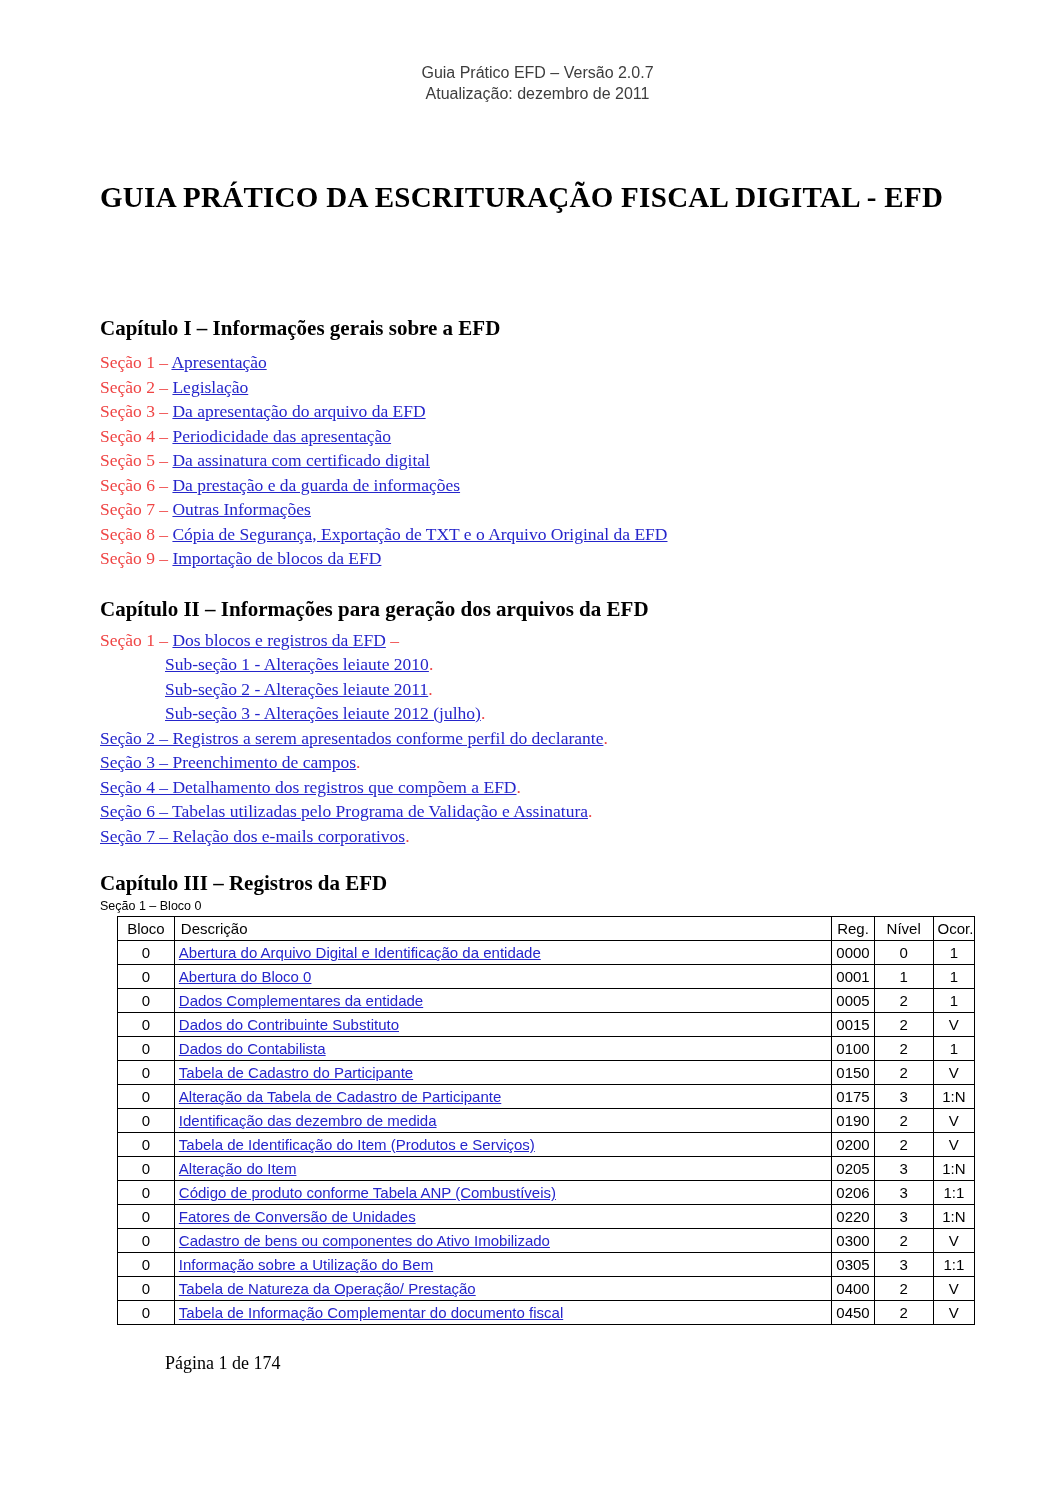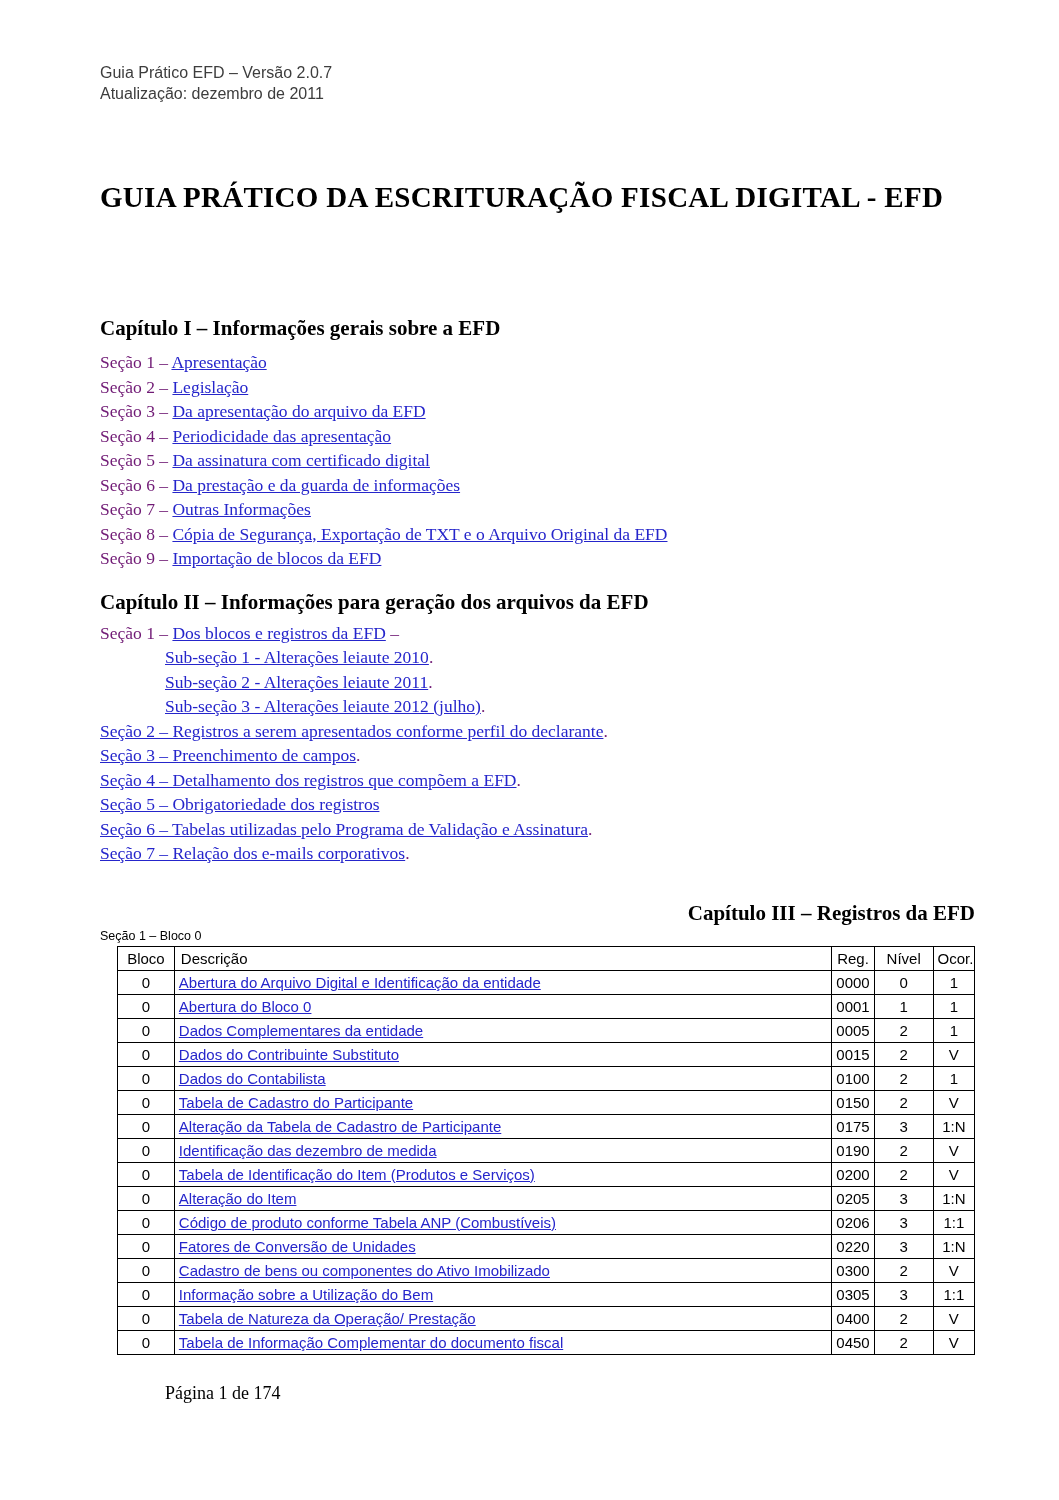--- a/index.html
+++ b/index.html
@@ -8,51 +8,51 @@
     width: 1059px;
     height: 1500px;
     position: relative;
     font-family: "Liberation Serif", serif;
     color: #000;
     overflow: hidden;
   }
   .page { padding: 62px 84px 0 100px; }
 
   .doc-header {
-    text-align: left;
+    text-align: center;
     font-family: "Liberation Sans", sans-serif;
     font-size: 16px;
     line-height: 21px;
     color: var(--header_text, #3d3d3d);
   }
 
   .doc-title {
     margin-top: 76px;
     font-size: 29px;
     line-height: 34px;
     font-weight: bold;
     letter-spacing: 0.3px;
   }
 
   .chapter-heading {
     font-size: 21px;
     line-height: 26px;
     font-weight: bold;
-    margin-top: 18px;
+    margin-top: 25px;
     margin-bottom: 6px;
   }
   .chapter-heading.first { margin-top: 101px; margin-bottom: 9px; }
-  .chapter-heading.third { margin-top: 34px; margin-bottom: 0; text-align: right; }
+  .chapter-heading.third { margin-top: 22px; margin-bottom: 0; }
 
   .section-line {
     font-size: 17.5px;
     line-height: 24.5px;
     white-space: nowrap;
   }
-  .section-line .prefix, .section-line .suffix { color: #701a75; }
+  .section-line .prefix, .section-line .suffix { color: #ef4444; }
   a.doc-link {
     color: var(--link, #2525cb);
     text-decoration: underline;
     cursor: pointer;
   }
   .subsection { padding-left: 65px; }
 
   .table-caption {
     font-family: "Liberation Sans", sans-serif;
     font-size: 12.5px;
@@ -154,23 +154,20 @@
     <div class="section-line">
       <a class="doc-link" href="#">Seção 2 – Registros a serem apresentados conforme perfil do declarante</a><span class="suffix">.</span>
     </div>
       <div class="section-line">
       <a class="doc-link" href="#">Seção 3 – Preenchimento de campos</a><span class="suffix">.</span>
     </div>
       <div class="section-line">
       <a class="doc-link" href="#">Seção 4 – Detalhamento dos registros que compõem a EFD</a><span class="suffix">.</span>
     </div>
       <div class="section-line">
-      <a class="doc-link" href="#">Seção 5 – Obrigatoriedade dos registros</a><span class="suffix"></span>
-    </div>
-      <div class="section-line">
       <a class="doc-link" href="#">Seção 6 – Tabelas utilizadas pelo Programa de Validação e Assinatura</a><span class="suffix">.</span>
     </div>
       <div class="section-line">
       <a class="doc-link" href="#">Seção 7 – Relação dos e-mails corporativos</a><span class="suffix">.</span>
     </div>
   </div>
 
   <h2 class="chapter-heading third">Capítulo III – Registros da EFD</h2>
   <div class="table-caption">Seção 1 – Bloco 0</div>
 

